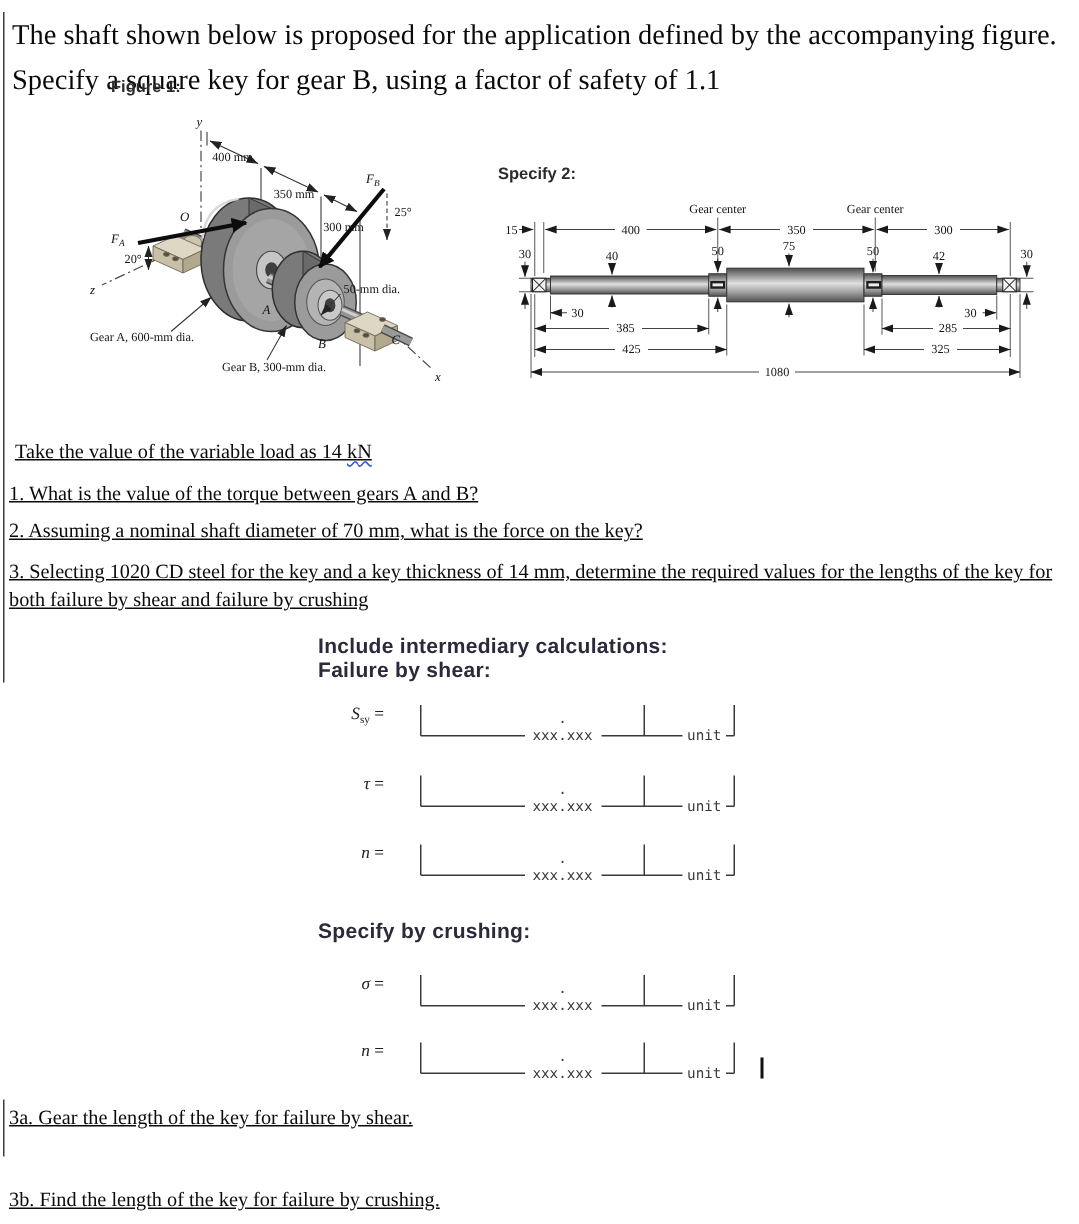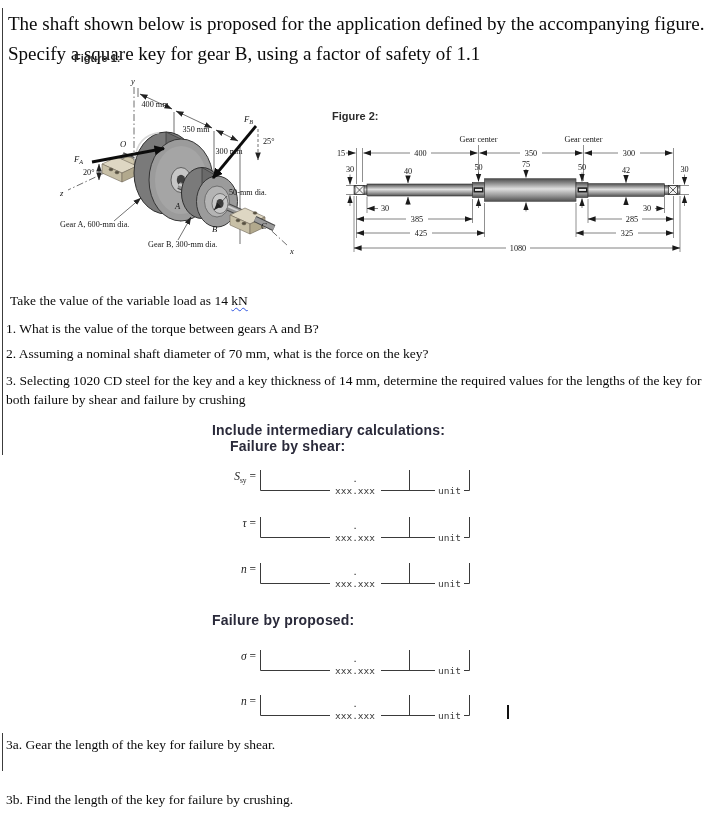--- a/index.html
+++ b/index.html
@@ -1,26 +1,26 @@
 <!DOCTYPE html>
 <html><head>
 <meta charset="utf-8">
 <style>
   html,body{margin:0;padding:0;}
   body{width:719px;height:816px;position:relative;background:#ffffff;
        font-family:"Liberation Serif",serif;color:#0a0a0a;overflow:hidden;}
   .abs{position:absolute;}
   .para{font-size:19px;line-height:1.6;}
-  .q{font-size:13.5px;line-height:1.38;}
+  .q{font-size:13.5px;line-height:1.38;text-decoration:underline;}
   .figcap{font-family:"Liberation Sans",sans-serif;font-size:11px;font-weight:600;color:#2b2b2b;}
   .wsheader{font-family:"Liberation Sans",sans-serif;font-size:14px;font-weight:700;color:#2a2a3a;letter-spacing:.2px;}
   .spell{text-decoration-line:underline;text-decoration-style:wavy;text-decoration-color:#2f55e0;text-decoration-thickness:1px;text-underline-offset:2px;}
   .leftrule{width:1px;background:#3c3c3c;}
   .ans-row{position:absolute;left:224px;display:flex;align-items:flex-start;}
-  .ans-label{display:inline-block;width:32px;text-align:right;margin-right:2px;padding-top:3px;
+  .ans-label{display:inline-block;width:32px;text-align:right;margin-right:22px;padding-top:3px;
              font-family:"Liberation Serif",serif;font-size:11.5px;color:#222;}
   .ans-label sub{font-size:7.5px;}
   .mono{font-family:"DejaVu Sans Mono",monospace;font-size:9.5px;fill:#3a3a3a;}
   .figserif{font-family:"Liberation Serif",serif;font-size:8.2px;fill:#141414;}
   .figserif-i{font-family:"Liberation Serif",serif;font-style:italic;font-size:8.6px;fill:#141414;}
   .text-cursor{width:1.5px;height:14px;background:#111;}
 </style>
 </head>
 <body>
 
@@ -143,21 +143,21 @@
   </g>
 
   <g>
     <line x1="204" y1="52" x2="161" y2="104" stroke="#0c0c0c" stroke-width="2.8" marker-end="url(#forceA)"></line>
     <text class="figserif-i" x="192" y="48"><tspan>F</tspan><tspan font-size="6.2" dy="2">B</tspan></text>
     <line x1="206" y1="55" x2="206" y2="86" stroke="#333" stroke-width="0.7" stroke-dasharray="3 2" marker-end="url(#dimA)"></line>
     <text class="figserif" x="211" y="70">25°</text>
   </g>
 </svg>
 
-<div class="abs figcap" style="left:332px;top:110px;">Figure 2:</div>
+<div class="abs figcap" style="left:332px;top:110px;">Specify 2:</div>
 
 <svg class="abs" style="left:334px;top:118px;" width="385" height="142" viewBox="0 0 385 142">
   <defs>
     <marker id="dimB" markerUnits="userSpaceOnUse" markerWidth="9" markerHeight="7" refX="7.6" refY="3.5" orient="auto-start-reverse">
       <path d="M0,0.8 L7.8,3.5 L0,6.2 z" fill="#1a1a1a"></path>
     </marker>
     <linearGradient id="shaftGrad" x1="0" y1="0" x2="0" y2="1">
       <stop offset="0" stop-color="#4f4f4f"></stop>
         <stop offset="0.2" stop-color="#8d8d8d"></stop>
       <stop offset="0.45" stop-color="#e0e0e0"></stop>
@@ -279,22 +279,22 @@
 </svg>
 
 <div class="abs q" style="left:10px;top:292px;width:700px;">
   <span>Take the value of the variable load as 14 </span><span class="spell">kN</span>
 </div>
 <div class="abs q" style="left:6px;top:320px;width:707px;">1. What is the value of the torque between gears A and B?</div>
 <div class="abs q" style="left:6px;top:345px;width:707px;">2. Assuming a nominal shaft diameter of 70 mm, what is the force on the key?</div>
 <div class="abs q" style="left:6px;top:372px;width:709px;">3. Selecting 1020 CD steel for the key and a key thickness of 14 mm, determine the required values for the lengths of the key for both failure by shear and failure by crushing</div>
 
 <div class="abs wsheader" style="left:212px;top:422px;">Include intermediary calculations:</div>
-<div class="abs wsheader" style="left:212px;top:438px;margin-left:18px;">Failure by shear:</div>
-<div class="abs wsheader" style="left:212px;top:612px;">Failure by proposed:</div>
+<div class="abs wsheader" style="left:212px;top:438px;">Failure by shear:</div>
+<div class="abs wsheader" style="left:212px;top:612px;">Specify by crushing:</div>
 <div id="worksheet-rows">
     <div class="ans-row" style="top: 467px;">
       <span class="ans-label"><i>S</i><sub>sy</sub> =</span>
       <svg width="216" height="30" viewBox="0 0 216 30">
         <g stroke="#3a3a3a" stroke-width="1">
           <line x1="2.5" y1="3" x2="2.5" y2="23.5"></line>
           <line x1="151.5" y1="3" x2="151.5" y2="23.5"></line>
           <line x1="211.5" y1="3" x2="211.5" y2="23.5"></line>
           <line x1="2.5" y1="23.5" x2="72" y2="23.5"></line>
           <line x1="123" y1="23.5" x2="177" y2="23.5"></line>

